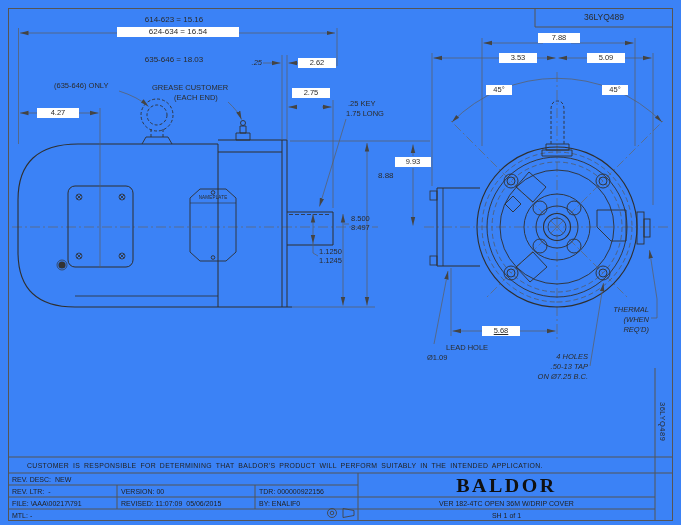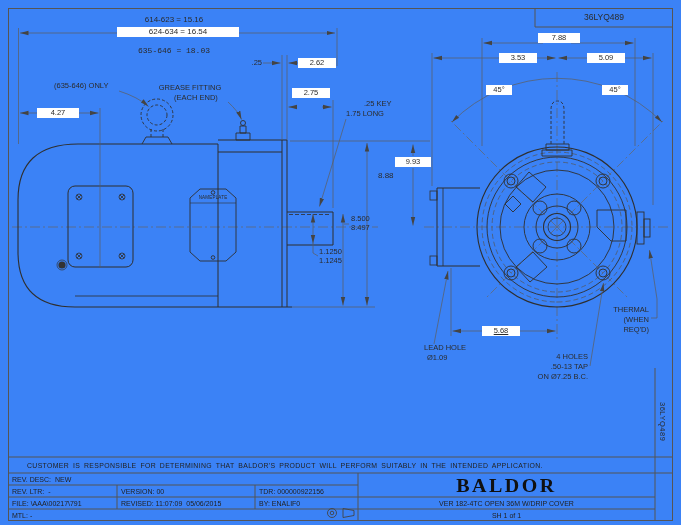--- a/index.html
+++ b/index.html
@@ -3,21 +3,21 @@
 <meta charset="utf-8">
 <style>
   html,body{margin:0;padding:0;background:#fff;}
   .sheet{position:relative;width:681px;height:525px;background:#3b82f6;overflow:hidden;
          font-family:"Liberation Sans",sans-serif;}
   .art{position:absolute;left:0;top:0;}
   .labels{position:absolute;left:0;top:0;width:681px;height:525px;}
   .t{position:absolute;font:7.5px "Liberation Sans",sans-serif;color:#2b2b2b;
      white-space:pre;line-height:10px;}
   .c{text-align:center;}
-  .r{text-align:right;}
+  .r{text-align:right;font-style:italic;}
   .bg{background:#fff;padding:0 1px;}
   .tiny{font-size:4.5px;letter-spacing:.2px;}
   .dim8{font-size:8px;}
   .tb{font-size:7px;color:#222;}
   .brand{font-family:"Liberation Serif",serif;font-weight:bold;font-size:20px;
          letter-spacing:2.5px;color:#101010;line-height:22px;transform:scaleY(.95);}
   .vert{writing-mode:vertical-rl;font-size:7.5px;letter-spacing:.5px;color:#2b2b2b;}
   .disc{font-size:6.9px;letter-spacing:.35px;word-spacing:1.6px;color:#222;}
 </style>
 </head>
@@ -234,45 +234,45 @@
     <path d="M434,344 L448,271" marker-end="url(#m)"></path>
     <path d="M590,366 L603.5,283" marker-end="url(#m)"></path>
     <path d="M651,318 L657,318 L657,299 L649.5,250" marker-end="url(#m)"></path>
   </g>
 </svg>
 
 <div class="labels">
 
   <div class="t c dim8" style="left:114px;top:15px;width:120px;">614-623 = 15.16</div>
   <div class="t c dim8 bg" style="left:117px;top:27px;width:120px;">624-634 = 16.54</div>
-  <div class="t c dim8" style="left:114px;top:46px;width:120px;font-family:Liberation Mono, monospace;">635-646 = 18.03</div>
+  <div class="t c dim8" style="left:114px;top:55px;width:120px;">635-646 = 18.03</div>
   <div class="t" style="left:54px;top:81px;">(635-646) ONLY</div>
-  <div class="t c" style="left:150px;top:83px;width:80px;">GREASE FITTING</div>
+  <div class="t c" style="left:150px;top:83px;width:80px;">GREASE CUSTOMER</div>
   <div class="t c" style="left:156px;top:93px;width:80px;">(EACH END)</div>
   <div class="t c bg" style="left:37px;top:108px;width:40px;">4.27</div>
   <div class="t r" style="left:236px;top:58px;width:26px;">.25</div>
   <div class="t c bg" style="left:298px;top:58px;width:36px;">2.62</div>
   <div class="t c bg" style="left:292px;top:88px;width:36px;">2.75</div>
-  <div class="t" style="left:364px;top:99px;text-align:right;">.25 KEY</div>
+  <div class="t" style="left:348px;top:99px;text-align:right;">.25 KEY</div>
   <div class="t" style="left:346px;top:109px;">1.75 LONG</div>
   <div class="t dim8" style="left:378px;top:171px;">8.88</div>
   <div class="t" style="left:351px;top:214px;">8.500</div>
   <div class="t" style="left:351px;top:223px;">8.497</div>
   <div class="t" style="left:319px;top:247px;">1.1250</div>
   <div class="t" style="left:319px;top:256px;">1.1245</div>
   <div class="t c bg" style="left:395px;top:157px;width:34px;">9.93</div>
   <div class="t tiny c" style="left:193px;top:193px;width:40px;">NAMEPLATE</div>
 
   <div class="t c bg" style="left:538px;top:33px;width:40px;">7.88</div>
   <div class="t c bg" style="left:499px;top:53px;width:36px;">3.53</div>
   <div class="t c bg" style="left:587px;top:53px;width:36px;">5.09</div>
   <div class="t c bg" style="left:486px;top:85px;width:24px;">45°</div>
   <div class="t c bg" style="left:602px;top:85px;width:24px;">45°</div>
   <div class="t c bg" style="left:482px;top:326px;width:36px;text-decoration:underline;">5.68</div>
-  <div class="t" style="left:424px;top:343px;">LEAD HOLE</div>
+  <div class="t" style="left:446px;top:343px;">LEAD HOLE</div>
   <div class="t" style="left:427px;top:353px;">Ø1.09</div>
   <div class="t r" style="left:520px;top:352px;width:68px;">4 HOLES</div>
   <div class="t r" style="left:520px;top:362px;width:68px;">.50-13 TAP</div>
   <div class="t r" style="left:512px;top:372px;width:76px;">ON Ø7.25 B.C.</div>
   <div class="t r" style="left:599px;top:305px;width:50px;">THERMAL</div>
   <div class="t r" style="left:599px;top:315px;width:50px;">(WHEN</div>
   <div class="t r" style="left:599px;top: 325px;width:50px;text-align:right;">REQ'D)</div>
 
   <div class="t c" style="left:535px;top:12px;width:138px;font-size:8.5px;">36LYQ489</div>
   <div class="vert" style="position:absolute;left:658px;top:402px;">36LYQ489</div>

